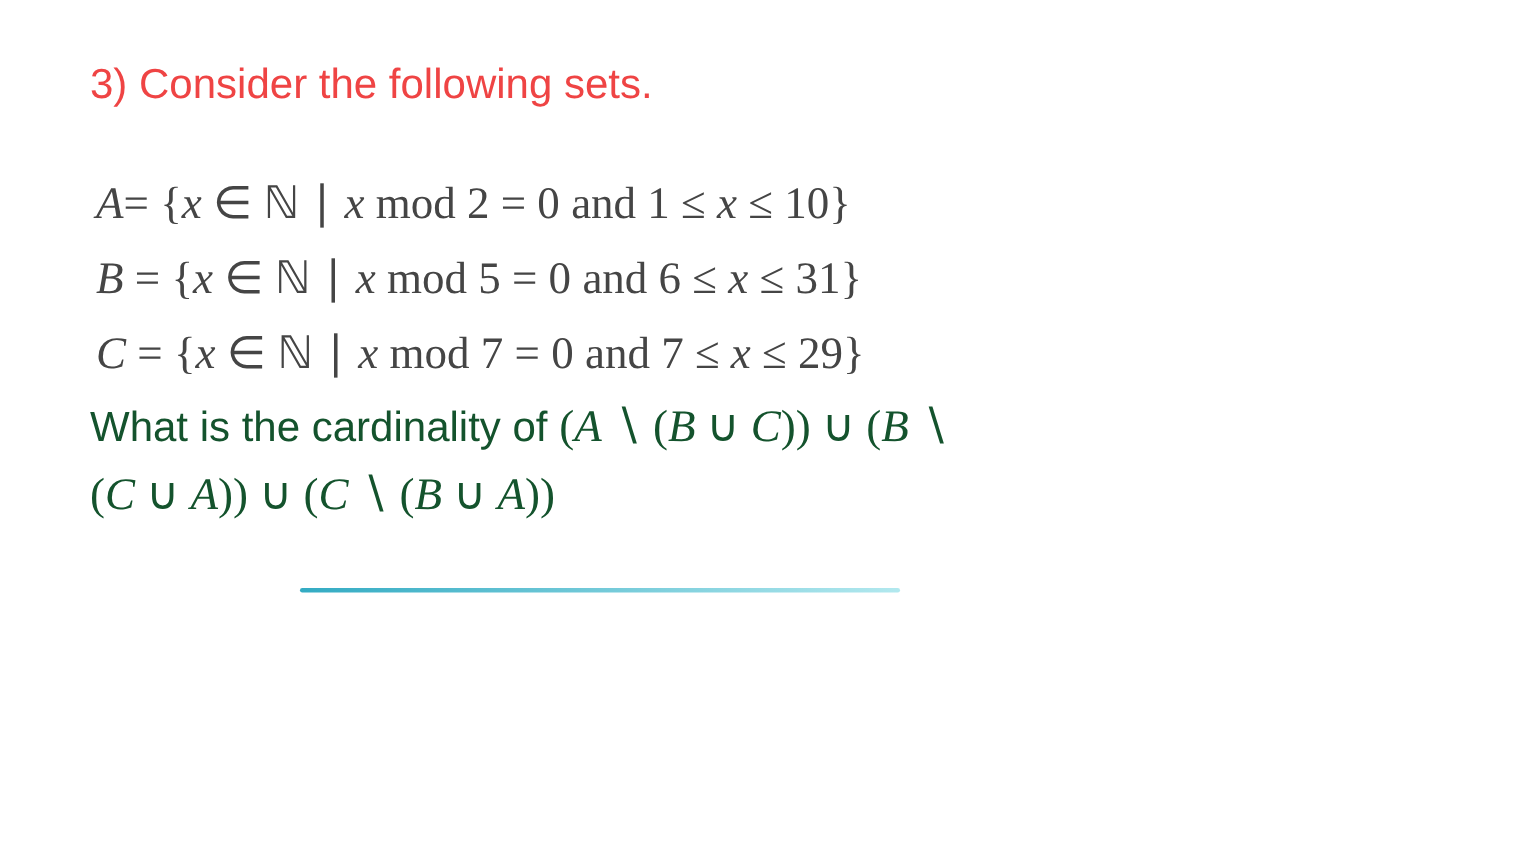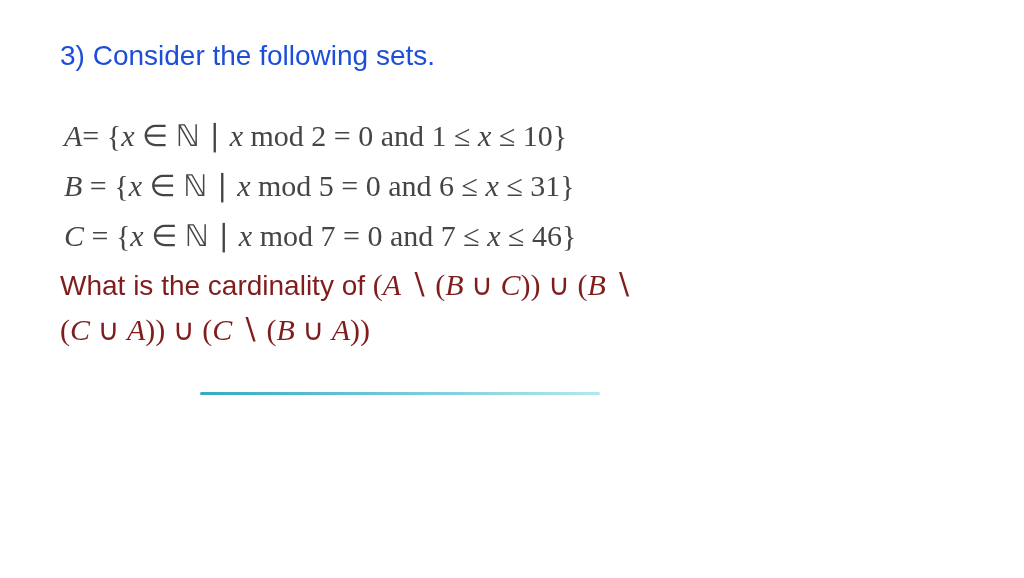--- a/index.html
+++ b/index.html
@@ -15,21 +15,21 @@
       padding: 40px 60px;
       color: #3a3a3a;
     }
     .container {
       width: 100%;
     }
     .question-header {
       font-size: 28px;
       font-weight: 400;
       margin-bottom: 40px;
-      color: #1d4ed8;
+      color: #ef4444;
     }
     .math-block {
       font-family: 'Times New Roman', Times, serif;
       font-size: 30px;
       line-height: 1.6;
       color: #454545;
       padding-left: 4px;
     }
     .math-line {
       display: block;
@@ -38,21 +38,21 @@
     .mi { font-style: italic; }
     .mn { font-style: normal; }
     .mop { font-style: normal; }
     .mathbb {
       font-family: 'Times New Roman', Times, serif;
       font-weight: normal;
     }
     .question-text {
       font-size: 28px;
       line-height: 1.5;
-      color: #7f1d1d;
+      color: #14532d;
     }
     .question-text .math-inline {
       font-family: 'Times New Roman', Times, serif;
       font-size: 30px;
     }
     .divider {
       margin-top: 40px;
       margin-left: 140px;
       width: 400px;
       height: 3px;
@@ -117,21 +117,21 @@
       <span class="mn">∣</span>
       <span class="mi">x</span>
       <span class="mop">mod</span>
       <span class="mn">7</span>
       <span class="mn">= 0</span>
       <span class="mop">and</span>
       <span class="mn">7</span>
       <span class="mn">≤</span>
       <span class="mi">x</span>
       <span class="mn">≤</span>
-      <span class="mn">46</span><span class="mn">}</span>
+      <span class="mn">29</span><span class="mn">}</span>
     </span>
   </div>
 
   <div class="question-text">
     <span>What is the cardinality of </span><span class="math-inline"><span class="mn">(</span><span class="mi">A</span>
       <span class="mn">∖</span>
       <span class="mn">(</span><span class="mi">B</span>
       <span class="mn">∪</span>
       <span class="mi">C</span><span class="mn">))</span>
       <span class="mn">∪</span>

